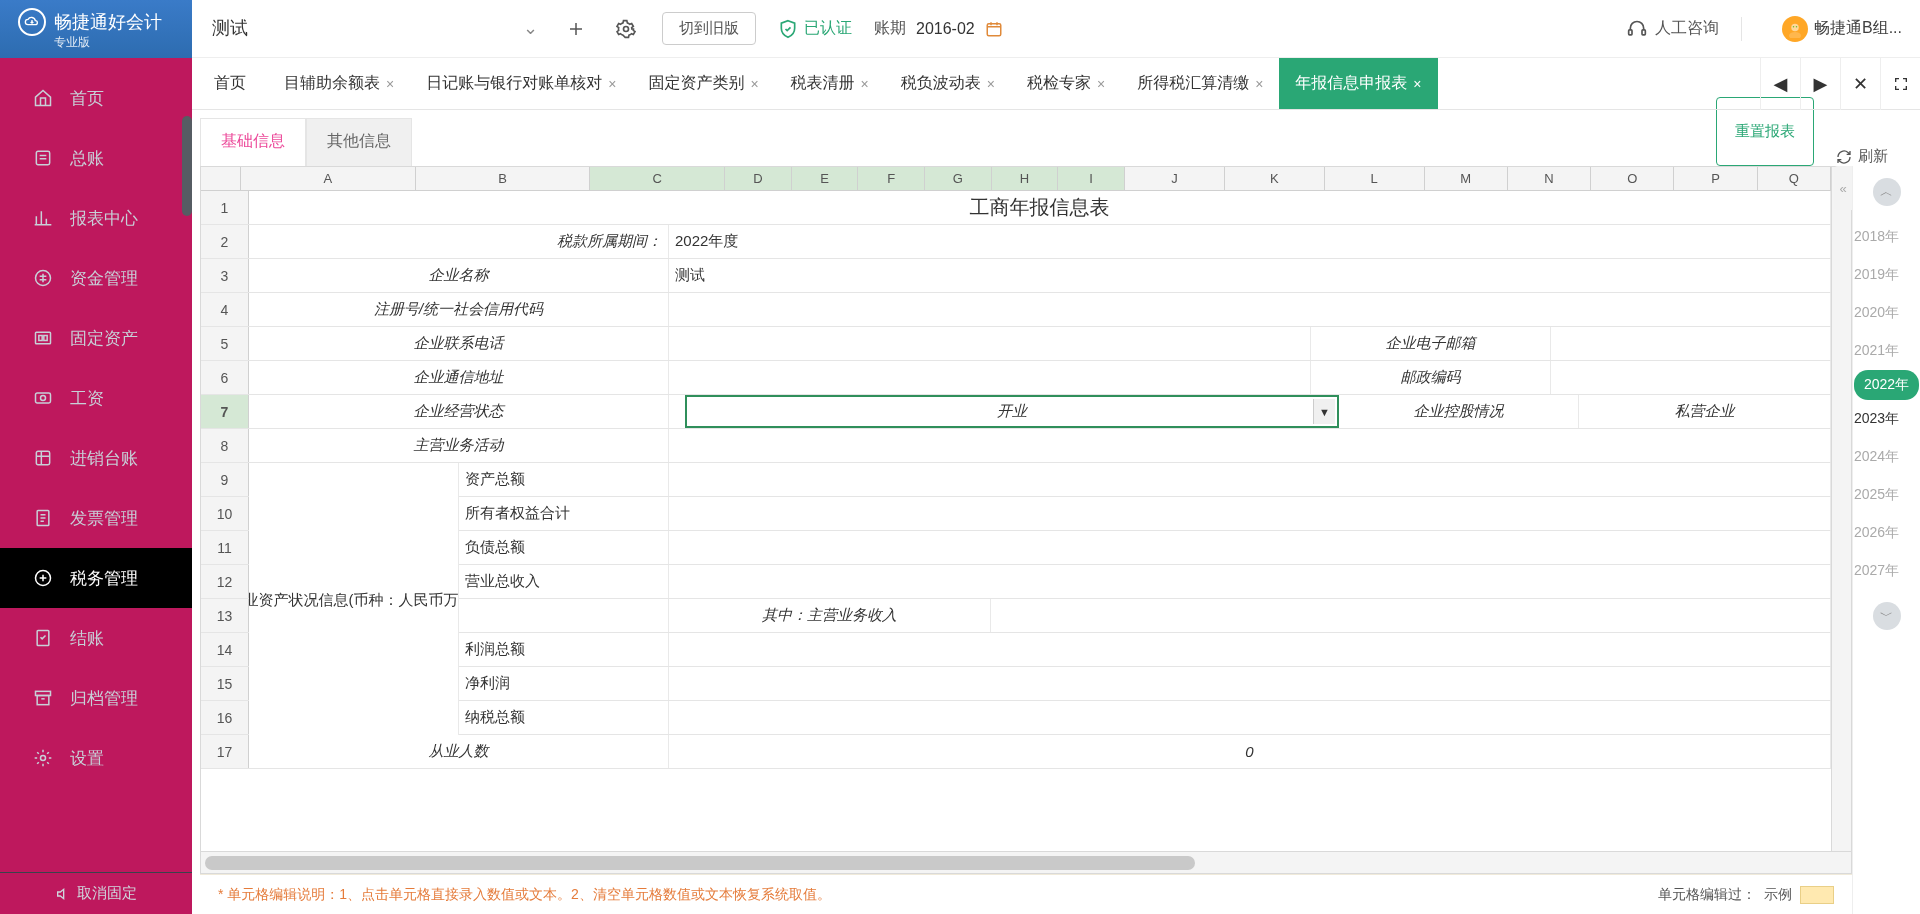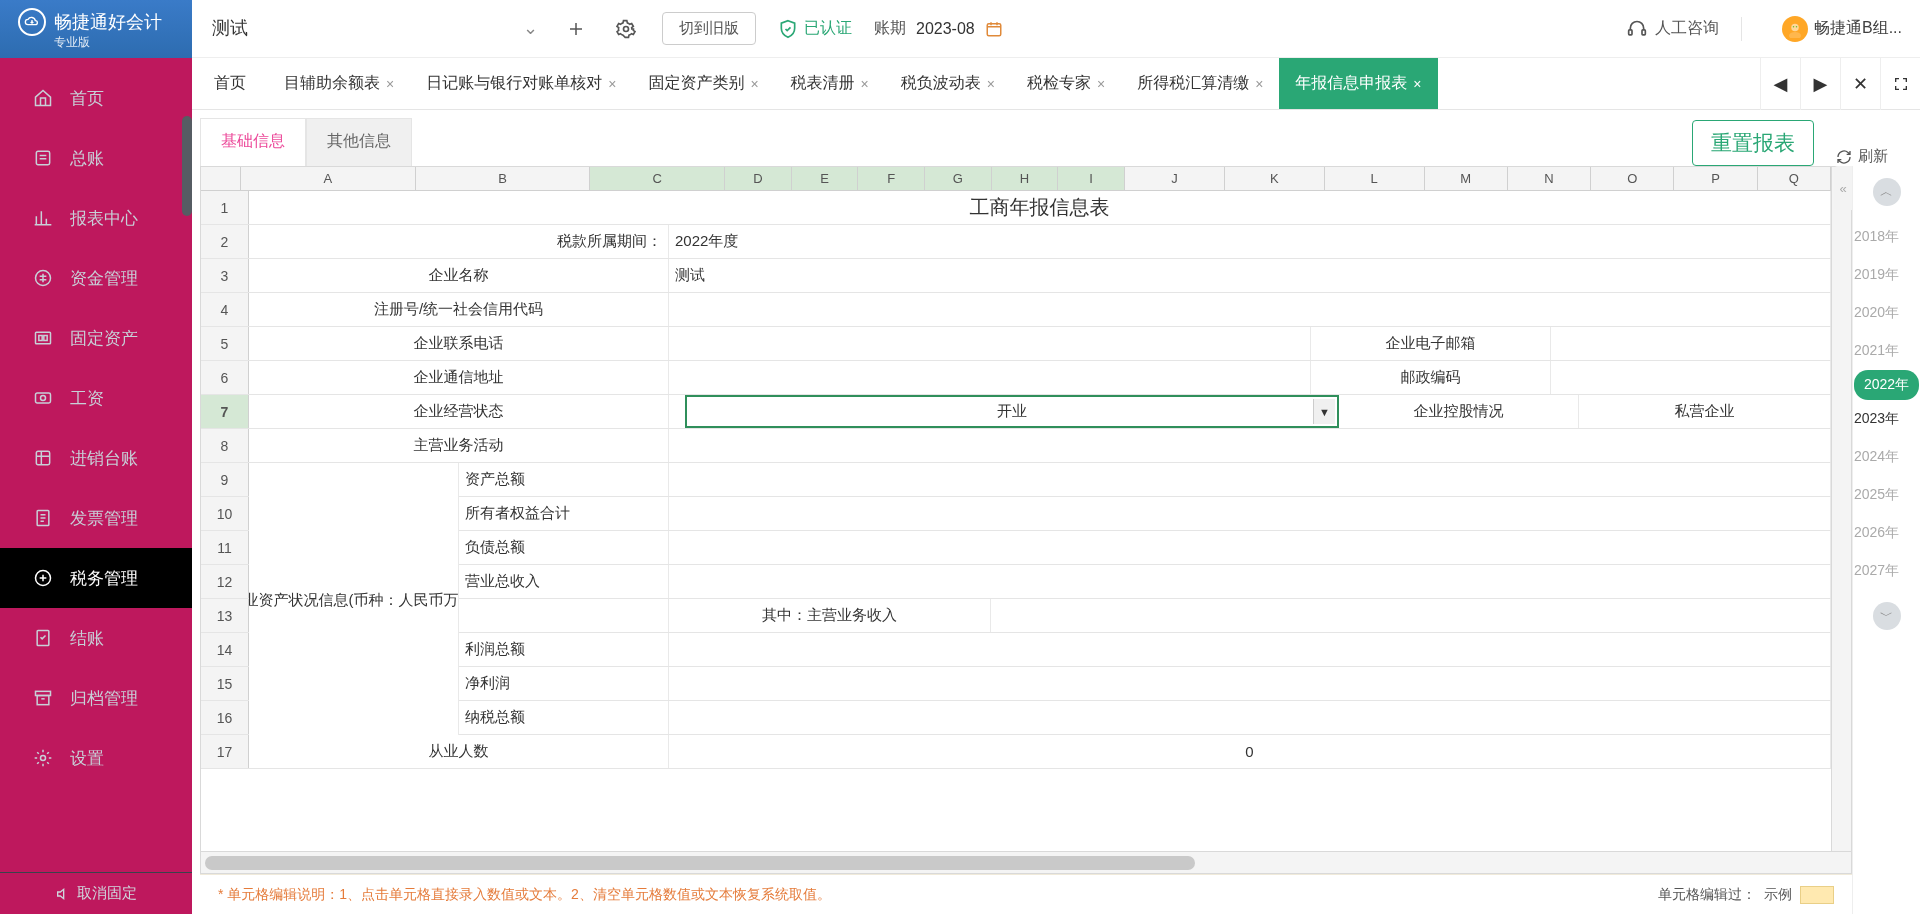--- a/index.html
+++ b/index.html
@@ -50,21 +50,21 @@
 .tab.home { padding:0 22px; }
 .tabstrip-controls { display:flex; align-items:center; margin-left:auto; }
 .ts-btn { width:40px; height:52px; display:flex; align-items:center; justify-content:center; cursor:pointer; border-left:1px solid #eee; font-size:18px; color:#333; }
 
 
 .subtab-row { height:56px; display:flex; align-items:flex-end; padding:0 14px 0 8px; }
 .subtabs { display:flex; }
 .subtab { padding:12px 20px 14px; font-size:16px; color:#666; cursor:pointer; background:#f0f0f0; border:1px solid #e5e5e5; border-bottom:none; }
 .subtab.active { color:#ec4899; background:#fff; border-top:1px solid #e5e5e5; border-left:1px solid #e5e5e5; border-right:1px solid #e5e5e5; position:relative; z-index:2; }
 .subtab-row .spacer { flex:1; }
-.reset-btn { border:1px solid #2aa775; color:#2aa775; background:#fff; padding:8px 18px; border-radius:4px; font-size:21px; cursor:pointer; margin-right:22px; }
+.reset-btn { border:1px solid #2aa775; color:#2aa775; background:#fff; padding:24px 18px; border-radius:4px; font-size:15px; cursor:pointer; margin-right:22px; }
 .refresh-btn { display:flex; align-items:center; gap:6px; color:#555; font-size:15px; cursor:pointer; margin-right:18px;}
 
 
 .content-row { flex:1; display:flex; min-height:0; }
 .sheet-area { flex:1; display:flex; flex-direction:column; min-width:0; padding: 0 0 0 8px; }
 .year-strip { width: 68px; background:#fff; border-left:1px solid #eee; display:flex; flex-direction:column; align-items:center; padding-top:8px; gap:2px; }
 .year-collapse { width:18px; height:44px; background:#f3f3f3; display:flex; align-items:center; justify-content:center; color:#aaa; cursor:pointer; align-self:flex-start; margin-left:-18px; position:relative; z-index:3; border-radius:4px 0 0 4px;}
 .year-nav-btn { width:28px; height:28px; border-radius:50%; background:#d9dde1; color:#888; display:flex; align-items:center; justify-content:center; cursor:pointer; margin:4px 0 10px; }
 .year-item { font-size:14px; color:#aaa; padding:10px 0; cursor:pointer; }
 .year-item.active { background:#2aa775; color:#fff; border-radius:14px; padding:6px 10px; }
@@ -74,21 +74,21 @@
 .grid-wrap { flex:1; overflow:hidden; border:1px solid #d9d9d9; position:relative; display:flex; flex-direction:column; margin-right:0; }
 .col-headers { display:flex; height:24px; background:#f4f4f4; border-bottom:1px solid #d0d0d0; font-size:13px; color:#555; }
 .corner { width:48px; border-right:1px solid #d0d0d0; background:#f4f4f4; }
 .ch { border-right:1px solid #d0d0d0; display:flex; align-items:center; justify-content:center; }
 .ch.sel { background:#d5e8d5; }
 .grid-body { flex:1; overflow:auto; }
 .grow { display:flex; height:34px; border-bottom:1px solid #e5e5e5; }
 .rh { width:48px; background:#f4f4f4; border-right:1px solid #d0d0d0; display:flex; align-items:center; justify-content:center; font-size:14px; color:#555; }
 .rh.sel { background:#d5e8d5; font-weight:bold; }
 .cell { border-right:1px solid #e9e9e9; display:flex; align-items:center; padding:0 6px; font-size:15px; color:#333; overflow:hidden; white-space:nowrap; }
-.cell.center { justify-content:center; text-align:right; }
+.cell.center { justify-content:center; text-align:right;font-style:italic; }
 .cell.label { color:#333; }
 .title-cell { font-size:20px; justify-content:center; }
 .merged-vert { display:flex; align-items:center; justify-content:center; text-align:center; line-height:1.4; }
 .active-cell { border:2px solid #2f8f5b !important; position:relative; }
 .dd-arrow { position:absolute; right:2px; top:2px; bottom:2px; width:22px; background:#f0f0f0; display:flex; align-items:center; justify-content:center; font-size:11px; color:#333; border-left:1px solid #ccc;}
 .vscroll-stub { width:20px; background:#f4f4f4; border-left:1px solid #d9d9d9; }
 .sheet-hscroll { height:22px; background:#f4f4f4; border-top:1px solid #d9d9d9; display:flex; align-items:center; }
 .hthumb { height:14px; background:#c9c9c9; border-radius:7px; margin-left:4px; }
 
 
@@ -265,21 +265,21 @@
       <div class="old-ver-btn">切到旧版</div>
       <div class="verified">
         <svg width="20" height="20" viewBox="0 0 24 24" fill="none" stroke="#2aa775" stroke-width="2">
             <path d="M12 2l8 3v6c0 5-3.5 9-8 11-4.5-2-8-6-8-11V5l8-3z"></path>
             <path d="M9 12l2 2 4-4"></path>
           </svg>
         <span>已认证</span>
       </div>
       <div class="period-wrap">
         <span>账期</span>
-        <span class="period-val">2023-08</span>
+        <span class="period-val">2016-02</span>
         <svg width="18" height="18" viewBox="0 0 24 24" fill="none" stroke="#e08a3a" stroke-width="2">
             <rect x="3" y="5" width="18" height="16" rx="2"></rect>
             <path d="M3 9h18M8 3v4M16 3v4"></path>
           </svg>
       </div>
       <div class="top-spacer"></div>
       <div class="consult">
         <svg width="20" height="20" viewBox="0 0 24 24" fill="none" stroke="#555" stroke-width="2">
             <path d="M4 13v-2a8 8 0 0116 0v2"></path>
             <rect x="2" y="13" width="4" height="6" rx="1"></rect>

